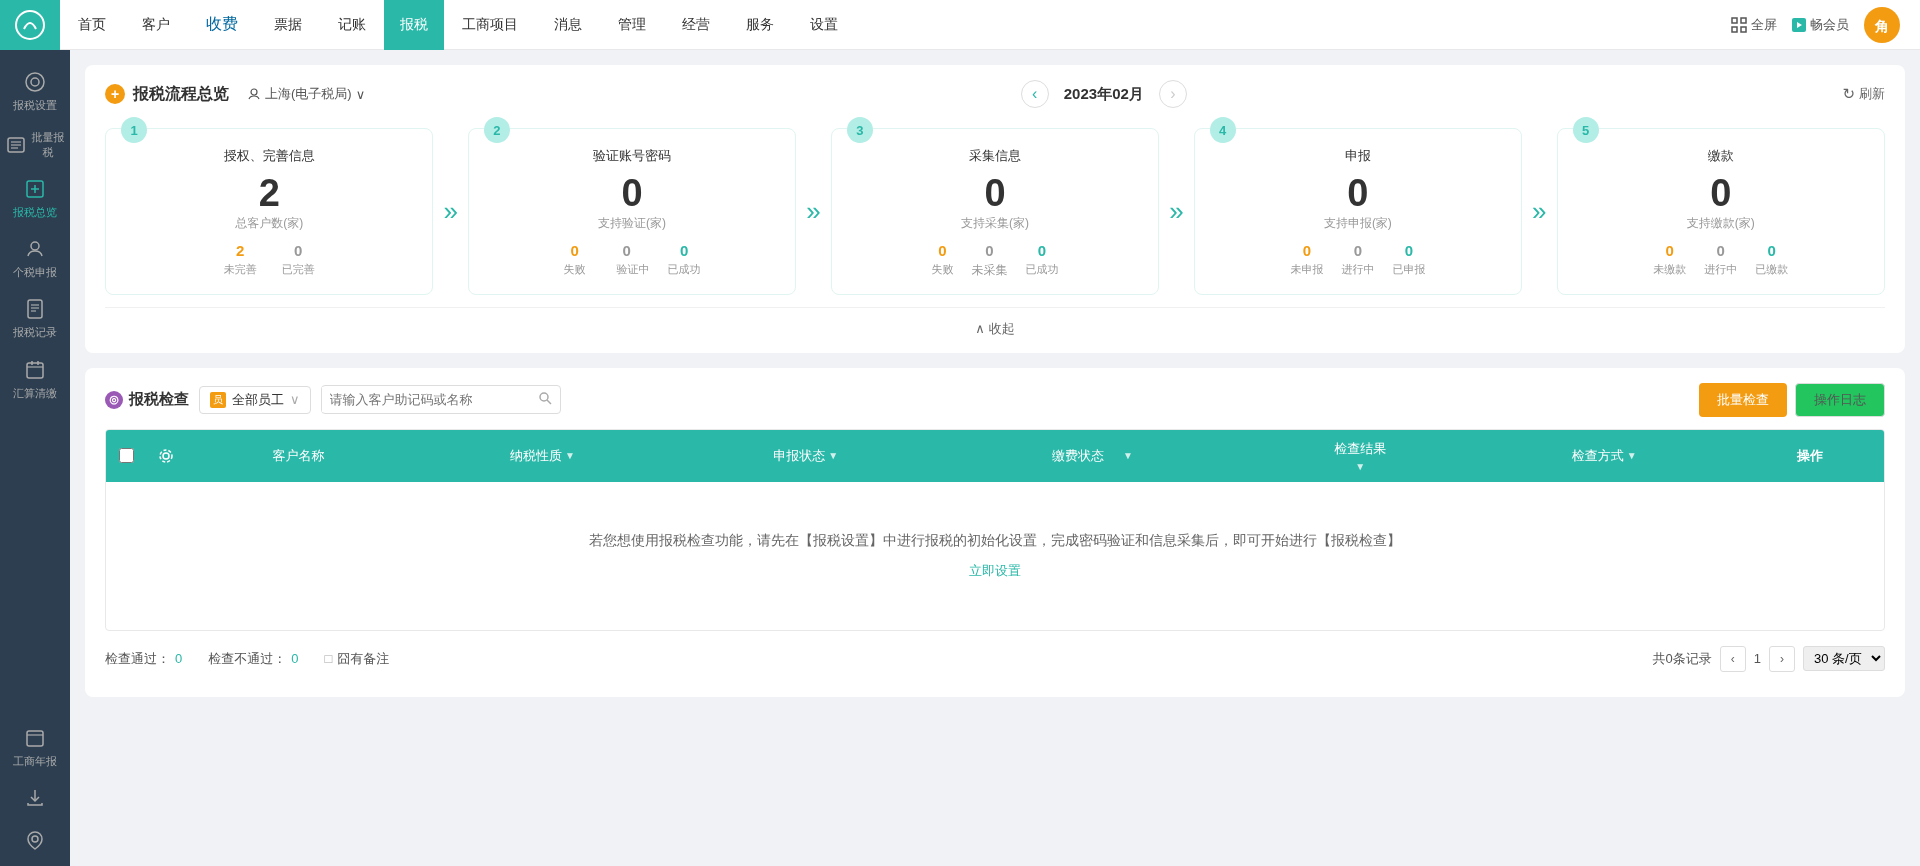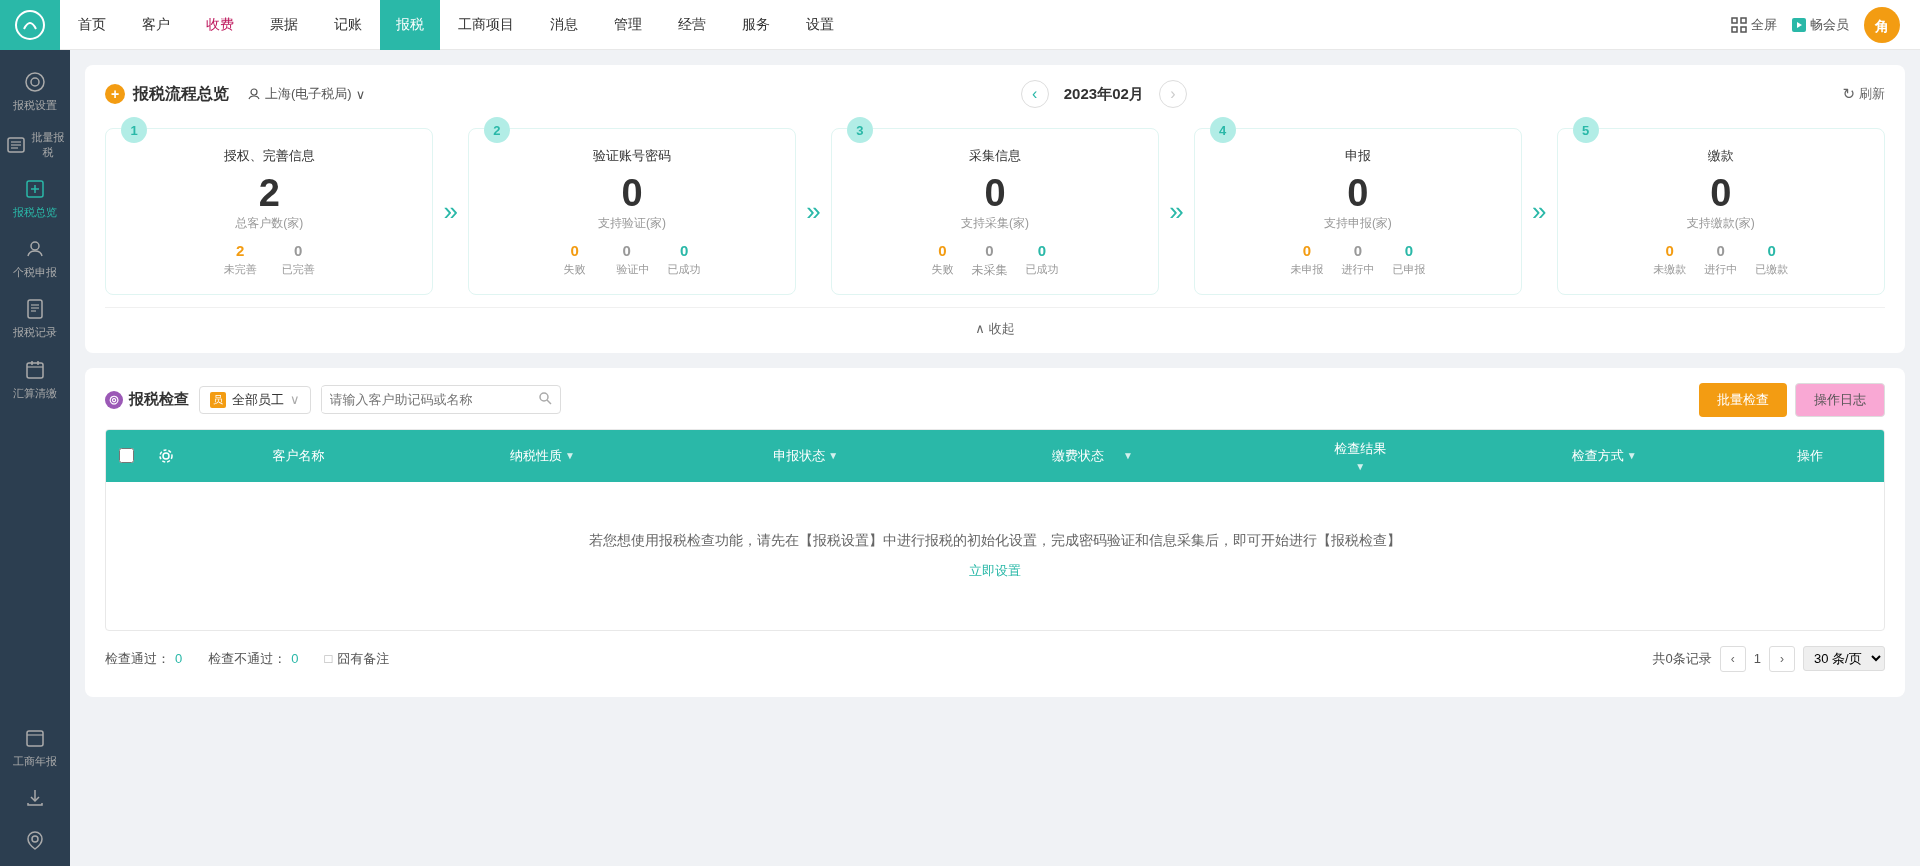--- a/index.html
+++ b/index.html
@@ -13,21 +13,21 @@
   <div style="width:60px; height:50px; background:#2ab8a8; display:flex; align-items:center; justify-content:center; flex-shrink:0;">
     <svg width="32" height="32" viewBox="0 0 32 32">
       <circle cx="16" cy="16" r="14" fill="none" stroke="#fff" stroke-width="2"></circle>
       <path d="M10 20 Q16 8 22 20" fill="none" stroke="#fff" stroke-width="2"></path>
     </svg>
   </div>
 
   <div style="display:flex; align-items:center; flex:1; height:50px;">
     <div style="padding:0 18px; height:50px; display:flex; align-items:center; cursor:pointer; font-size:14px; color:#333;">首页</div>
     <div style="padding:0 18px; height:50px; display:flex; align-items:center; cursor:pointer; font-size:14px; color:#333;">客户</div>
-    <div style="padding:4px 18px; height:50px; display:flex; align-items:center; cursor:pointer; font-size:14px; color:#be185d;">收费</div>
+    <div style="padding:4px 18px; height:50px; display:flex; align-items:center; cursor:pointer; font-size:16px; color:#0369a1;">收费</div>
     <div style="padding:0 18px; height:50px; display:flex; align-items:center; cursor:pointer; font-size:14px; color:#333;">票据</div>
     <div style="padding:0 18px; height:50px; display:flex; align-items:center; cursor:pointer; font-size:14px; color:#333;">记账</div>
     <div style="padding:0 16px; height:50px; display:flex; align-items:center; cursor:pointer; font-size:14px; color:#fff; background:#2ab8a8;">报税</div>
     <div style="padding:0 18px; height:50px; display:flex; align-items:center; cursor:pointer; font-size:14px; color:#333;">工商项目</div>
     <div style="padding:0 18px; height:50px; display:flex; align-items:center; cursor:pointer; font-size:14px; color:#333;">消息</div>
     <div style="padding:0 18px; height:50px; display:flex; align-items:center; cursor:pointer; font-size:14px; color:#333;">管理</div>
     <div style="padding:0 18px; height:50px; display:flex; align-items:center; cursor:pointer; font-size:14px; color:#333;">经营</div>
     <div style="padding:0 18px; height:50px; display:flex; align-items:center; cursor:pointer; font-size:14px; color:#333;">服务</div>
     <div style="padding:0 18px; height:50px; display:flex; align-items:center; cursor:pointer; font-size:14px; color:#333;">设置</div>
   </div>
@@ -326,21 +326,21 @@
           <input type="text" style="border: none; outline: none; padding: 5px 8px; font-size: 13px; color: rgb(153, 153, 153); flex: 1 1 0%; width: 100%;" placeholder="请输入客户助记码或名称">
           <div style="padding:5px 8px;color:#aaa;cursor:pointer;">
             <svg width="14" height="14" viewBox="0 0 14 14">
                 <circle cx="6" cy="6" r="4" fill="none" stroke="#aaa" stroke-width="1.5"></circle>
                 <line x1="9" y1="9" x2="13" y2="13" stroke="#aaa" stroke-width="1.5"></line>
               </svg>
           </div>
         </div>
         <div style="margin-left:auto; display:flex; gap:8px;">
           <button style="background:#f39c12;color:#fff;border:none;border-radius:4px;padding:7px 18px;cursor:pointer;font-size:13px;">批量检查</button>
-          <button style="background:#f9a8d4;color:#555;border:1px solid #ddd;border-radius:4px;padding:7px 18px;cursor:pointer;font-size:13px;">操作日志</button>
+          <button style="background:#22c55e;color:#555;border:1px solid #ddd;border-radius:4px;padding:7px 18px;cursor:pointer;font-size:13px;">操作日志</button>
         </div>
       </div>
 
       <div style="border:1px solid #e8e8e8; border-radius:4px; overflow:hidden;">
         <table style="width:100%;border-collapse:collapse;">
           <thead>
             <tr style="background:#2ab8a8;color:#fff;">
               <th style="padding:10px 12px; width:40px;">
                 <div style="display:flex;align-items:center;justify-content:center;">
                   <input type="checkbox" style="width: 15px; height: 15px; cursor: pointer;">
@@ -380,21 +380,21 @@
                   <span>检查结果</span>
                   <span style="font-size:10px;opacity:0.8;">▼</span>
                 </div>
               </th>
               <th style="padding:10px 12px;font-size:13px;font-weight:normal;text-align:center;cursor:pointer;">
                 <div style="display:flex;align-items:center;justify-content:center;gap:3px;">
                   <span>检查方式</span>
                   <span style="font-size:10px;opacity:0.8;">▼</span>
                 </div>
               </th>
-              <th style="padding:10px 12px;font-size:13px;font-weight:normal;text-align:center;">
+              <th style="padding:10px 12px;font-size:13px;font-weight:bold;text-align:center;">
                 <span>操作</span>
               </th>
             </tr>
           </thead>
           <tbody>
             <tr>
               <td colspan="9" style="padding:50px 20px; text-align:center;">
                 <div style="color:#666;font-size:14px;margin-bottom:12px;">若您想使用报税检查功能，请先在【报税设置】中进行报税的初始化设置，完成密码验证和信息采集后，即可开始进行【报税检查】</div>
                 <a style="color:#2ab8a8;cursor:pointer;text-decoration:none;font-size:13px;">立即设置</a>
               </td>

